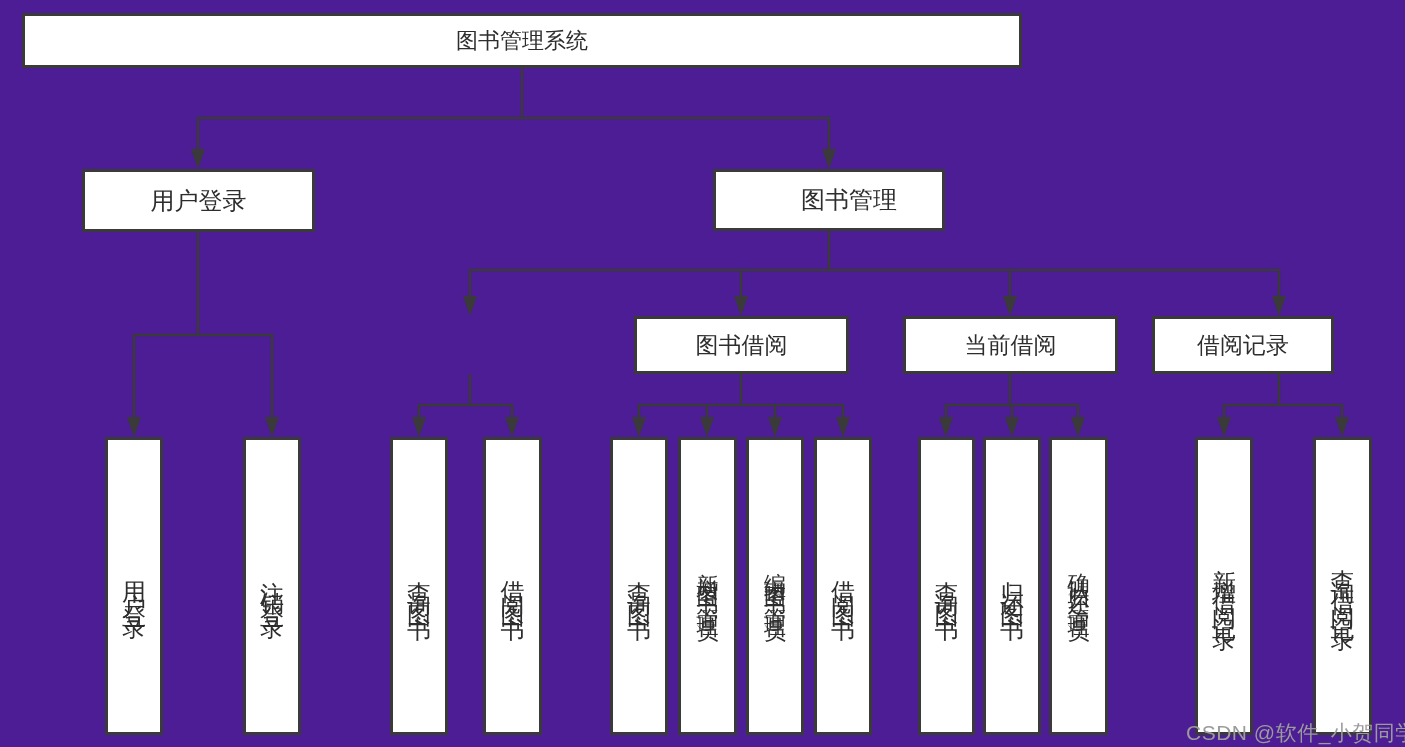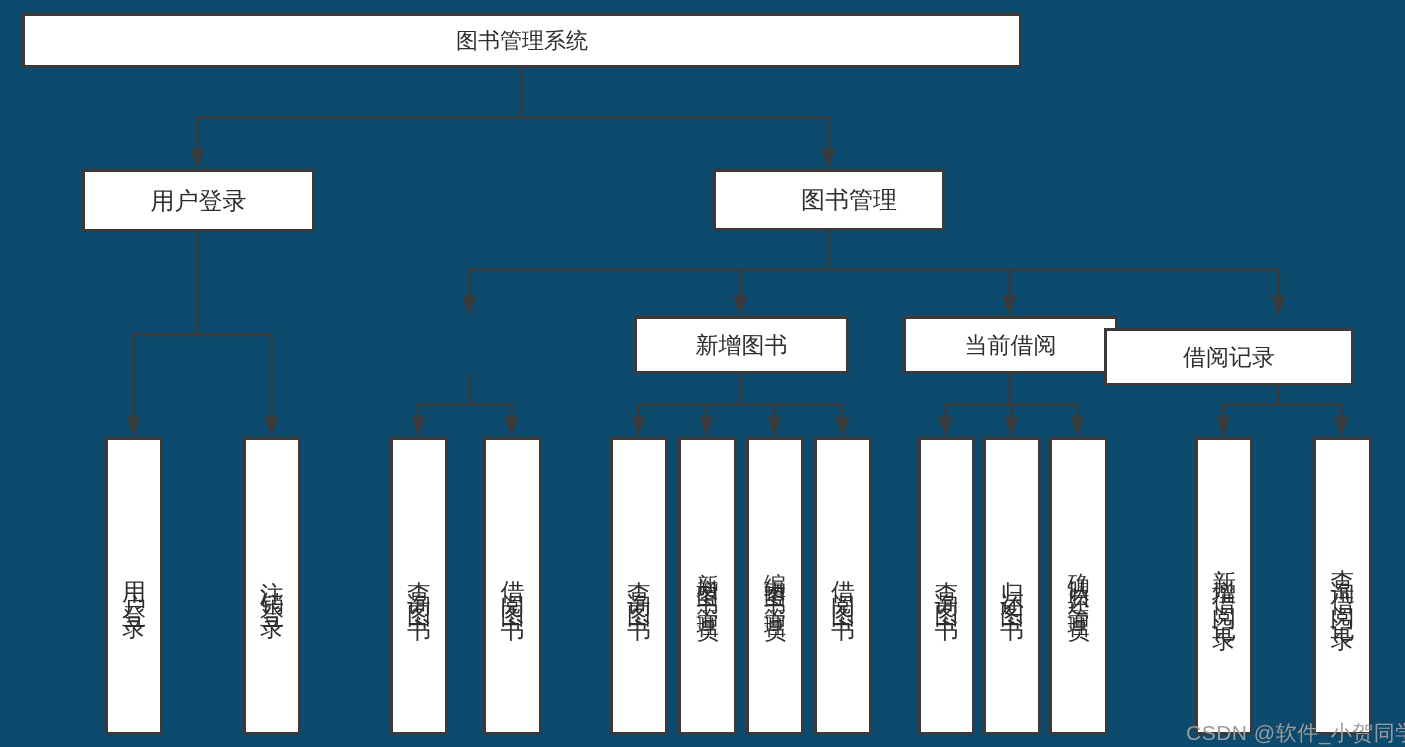--- a/index.html
+++ b/index.html
@@ -1,19 +1,19 @@
 <!DOCTYPE html>
 <html><head>
 <meta charset="utf-8">
 <style>
   html,body{margin:0;padding:0;background:#ffffff;}
   #stage{
     position:relative;
     width:1405px;height:747px;
-    background:#0c4a6e;
+    background:#4c1d95;
     font-family:"Liberation Sans","DejaVu Sans",sans-serif;
     color:#2d2d2d;
     overflow:hidden;
   }
   #wires{position:absolute;left:0;top:0;width:1405px;height:747px;pointer-events:none;}
   .box{
     position:absolute;
     box-sizing:border-box;
     background:#ffffff;
     border:3px solid #3a3a3a;
@@ -106,26 +106,26 @@
   </div>
 
   <div class="box lvl2" style="left:82px;width:233px;">
     <span class="label">用户登录</span>
   </div>
   <div class="box lvl2" style="left:713px;width:232px;height:62px;padding-left:40px;">
     <span class="label">图书管理</span>
   </div>
 
   <div class="box lvl3" style="left:634px;width:215px;">
-    <span class="label">新增图书</span>
+    <span class="label">图书借阅</span>
   </div>
   <div class="box lvl3" style="left:903px;width:215px;">
     <span class="label">当前借阅</span>
   </div>
-  <div class="box lvl3" style="left:1104px;width:250px;margin-top:12px;">
+  <div class="box lvl3" style="left:1152px;width:182px;">
     <span class="label">借阅记录</span>
   </div>
 
   <div class="box leaf" style="left:105px;">
     <span class="vtext">用户登录</span>
   </div>
   <div class="box leaf" style="left:243px;">
     <span class="vtext">注销登录</span>
   </div>
 

